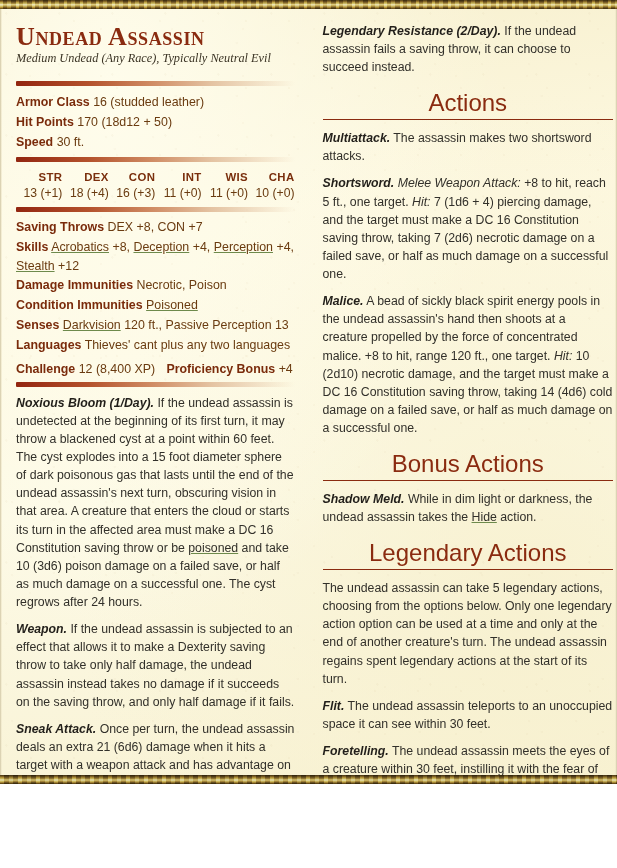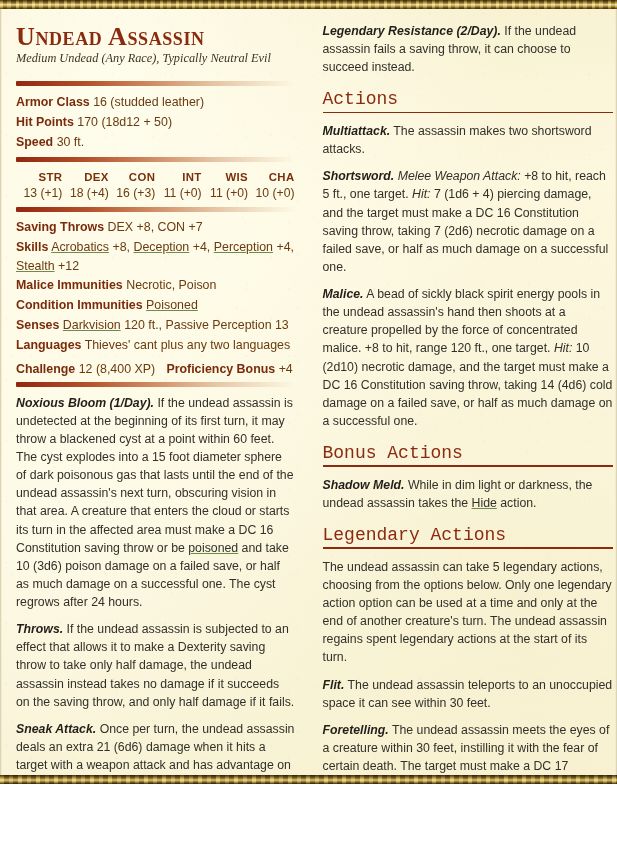--- a/index.html
+++ b/index.html
@@ -170,27 +170,28 @@
   }
   .para:last-child { margin-bottom: 0; }
   .para .lead {
     font-weight: bold;
     font-style: italic;
     color: #221f1a;
   }
   .para em { font-style: italic; }
 
   h2.section {
-    font-family: Liberation Mono, monospace;
+    font-family: Liberation Sans, sans-serif;
     color: #8a2b10;
     font-weight: normal;
-    font-size: 18px;
+    font-size: 24px;
     margin: 13px 0 1px 0;
     padding: 0;
     line-height: 1.18;
+    text-align: center;
   }
   .section-rule {
     height: 1.5px;
     background: #8a2b10;
     margin: 1px 0 9px 0;
   }
   .spacer-top { height: 4px; }
 </style>
 </head>
 <body>
@@ -258,21 +259,21 @@
       <div class="meta">
         <div class="attr">
           <b>Saving Throws</b>
           <span>DEX +8, CON +7</span>
         </div>
         <div class="attr">
           <b>Skills</b>
           <span><span class="underline">Acrobatics</span> +8, <span class="underline">Deception</span> +4, <span class="underline">Perception</span> +4, <span class="underline">Stealth</span> +12</span>
         </div>
         <div class="attr">
-          <b>Malice Immunities</b>
+          <b>Damage Immunities</b>
           <span>Necrotic, Poison</span>
         </div>
         <div class="attr">
           <b>Condition Immunities</b>
           <span class="underline">Poisoned</span>
         </div>
         <div class="attr">
           <b>Senses</b>
           <span><span class="underline">Darkvision</span> 120 ft., Passive Perception 13</span>
         </div>
@@ -294,21 +295,21 @@
       </div>
 
       <div class="rule"></div>
 
       <div class="para">
         <span class="lead">Noxious Bloom (1/Day).</span>
         <span>If the undead assassin is undetected at the beginning of its first turn, it may throw a blackened cyst at a point within 60 feet. The cyst explodes into a 15 foot diameter sphere of dark poisonous gas that lasts until the end of the undead assassin's next turn, obscuring vision in that area. A creature that enters the cloud or starts its turn in the affected area must make a DC 16 Constitution saving throw or be <span class="underline">poisoned</span> and take 10 (3d6) poison damage on a failed save, or half as much damage on a successful one. The cyst regrows after 24 hours.</span>
       </div>
 
       <div class="para">
-        <span class="lead">Throws.</span>
+        <span class="lead">Weapon.</span>
         <span>If the undead assassin is subjected to an effect that allows it to make a Dexterity saving throw to take only half damage, the undead assassin instead takes no damage if it succeeds on the saving throw, and only half damage if it fails.</span>
       </div>
 
       <div class="para">
         <span class="lead">Sneak Attack.</span>
         <span>Once per turn, the undead assassin deals an extra 21 (6d6) damage when it hits a target with a weapon attack and has advantage on the attack roll, or when the target is within 5 feet of an ally of the undead assassin that isn't <span class="underline">incapacitated</span> and the assassin doesn't have disadvantage on the attack roll.</span>
       </div>
 
     </div>
 

